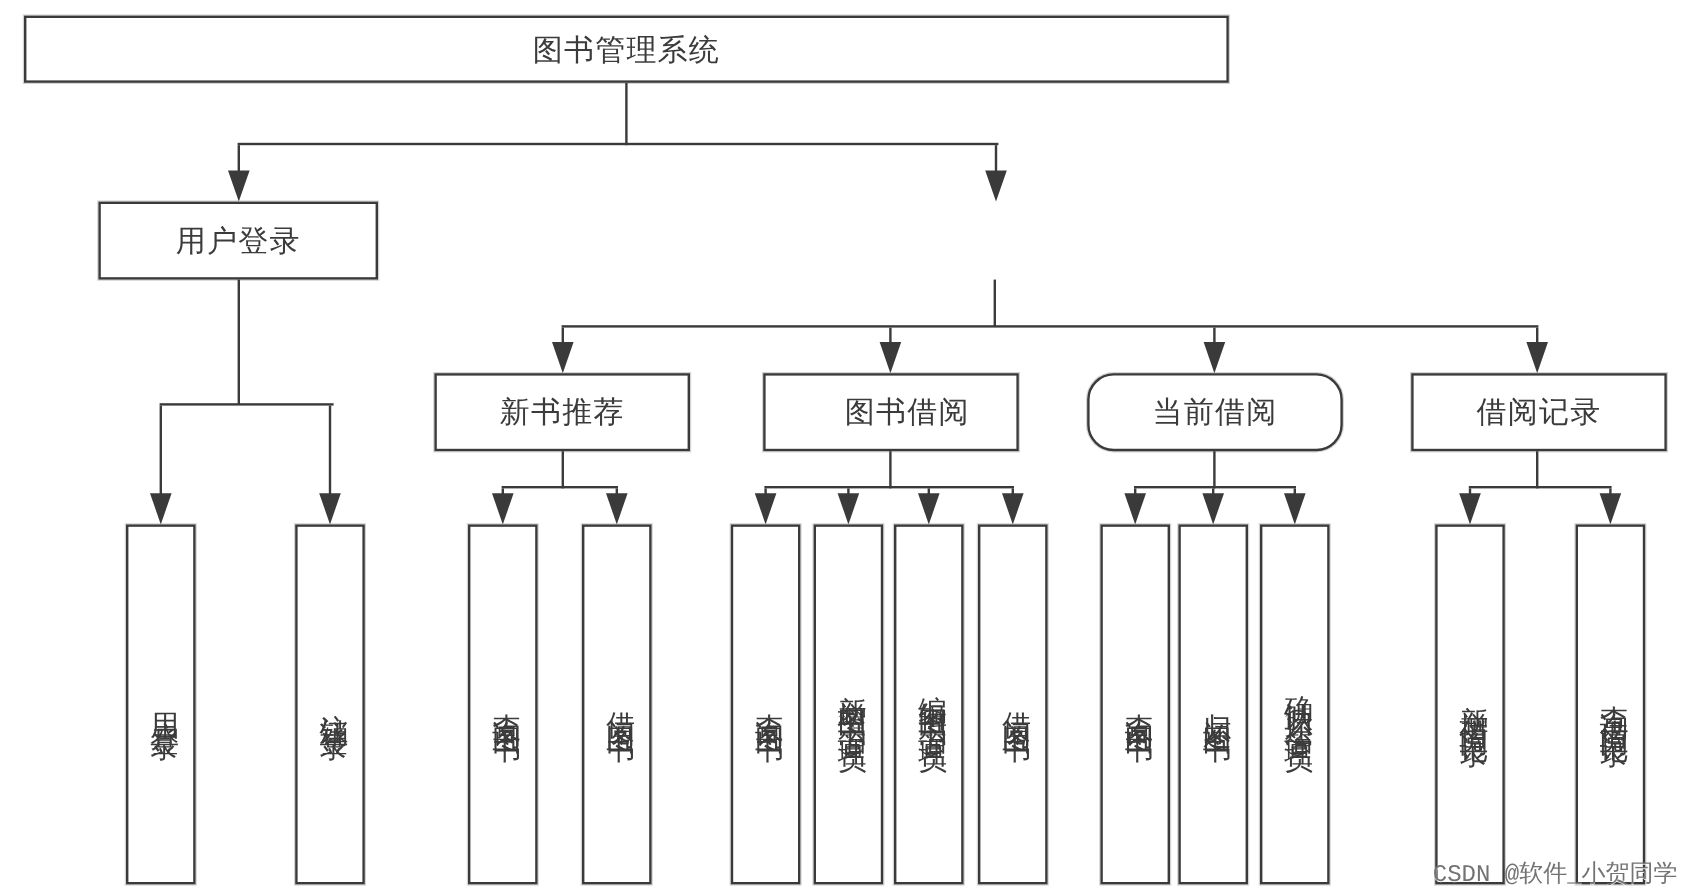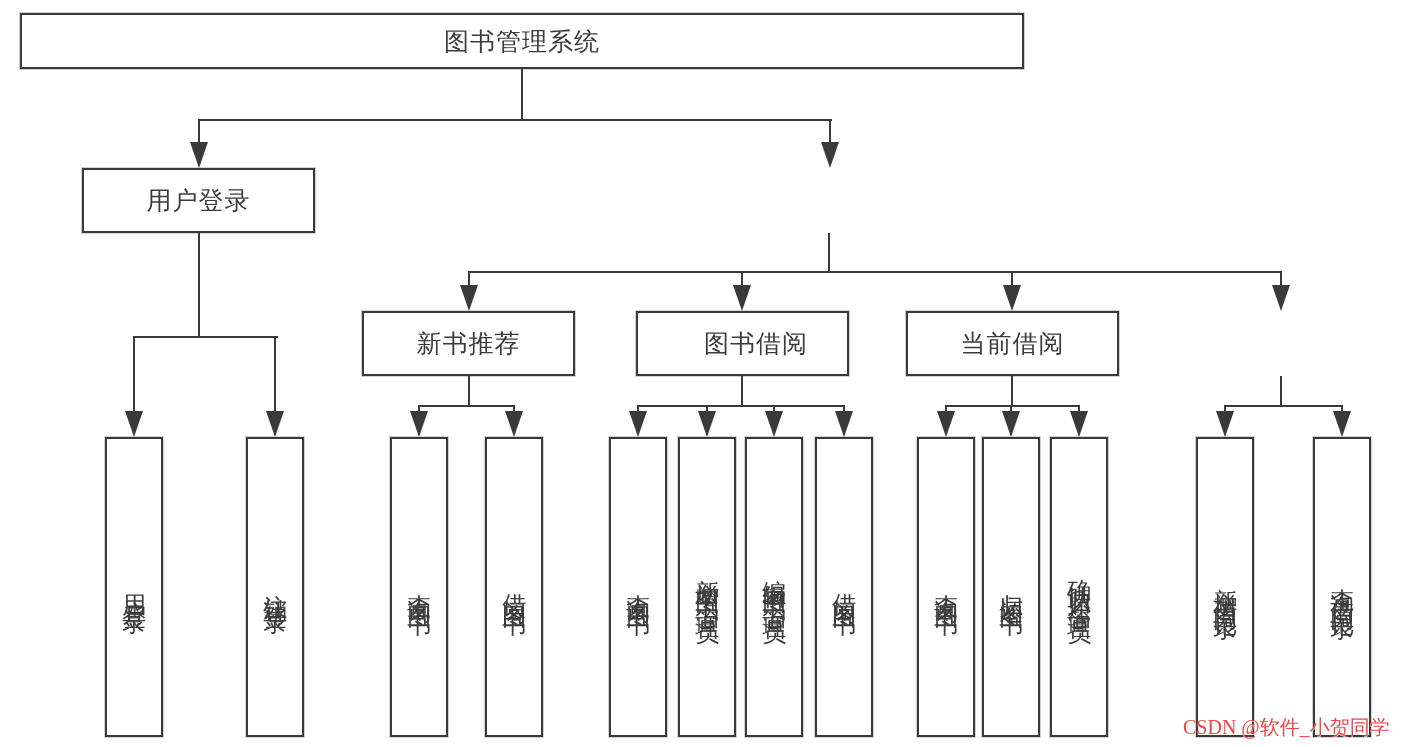--- a/index.html
+++ b/index.html
@@ -1,18 +1,18 @@
 <!DOCTYPE html>
 <html><head>
 <meta charset="utf-8">
 <style>
   html,body{margin:0;padding:0;background:#fff;}
   .canvas{
     position:relative;width:1405px;height:747px;background:#fff;overflow:hidden;
-    font-family:Liberation Serif, serif;
+    font-family:Liberation Mono, monospace;
     color:#3b3b3b;
   }
   .node{
     position:absolute;box-sizing:border-box;background:#fff;
     border:2px solid #3a3a3a;
     box-shadow:0 0 0 1px rgba(130,130,130,.35);
     display:flex;align-items:center;justify-content:center;
   }
   .hlabel{font-size:25px;letter-spacing:1px;white-space:nowrap;}
   .vlabel{
@@ -68,22 +68,25 @@
   <div class="arrow" style="left: 1003px; top: 285px; border-top-color: rgb(58, 58, 58);"></div>
   <div class="vline" style="left: 1280px; top: 273px; width: 2px; height: 14px; background: rgb(58, 58, 58);"></div>
   <div class="arrow" style="left: 1272px; top: 285px; border-top-color: rgb(58, 58, 58);"></div>
 
   <div class="node" style="left: 362px; top: 311px; width: 213px; height: 65px; border-color: rgb(58, 58, 58);">
     <span class="hlabel">新书推荐</span>
   </div>
   <div class="node" style="left: 636px; top: 311px; width: 213px; height: 65px; border-color: rgb(58, 58, 58); padding-left: 27px;">
     <span class="hlabel">图书借阅</span>
   </div>
-  <div class="node" style="left: 906px; top: 311px; width: 213px; height: 65px; border-color: rgb(58, 58, 58);">
+  <div class="node" style="left: 906px; top: 311px; width: 213px; height: 65px; border-color: rgb(58, 58, 58); border-radius: 22px;">
     <span class="hlabel">当前借阅</span>
+  </div>
+  <div class="node" style="left: 1176px; top: 311px; width: 213px; height: 65px; border-color: rgb(58, 58, 58);">
+    <span class="hlabel">借阅记录</span>
   </div>
 
   <div class="vline" style="left: 468px; top: 376px; width: 2px; height: 31px; background: rgb(58, 58, 58);"></div>
   <div class="hline" style="left: 418px; top: 405px; width: 97px; height: 2px; background: rgb(58, 58, 58);"></div>
   <div class="vline" style="left: 418px; top: 407px; width: 2px; height: 8px; background: rgb(58, 58, 58);"></div>
   <div class="arrow" style="left: 410px; top: 411px; border-top-color: rgb(58, 58, 58);"></div>
   <div class="vline" style="left: 513px; top: 407px; width: 2px; height: 8px; background: rgb(58, 58, 58);"></div>
   <div class="arrow" style="left: 505px; top: 411px; border-top-color: rgb(58, 58, 58);"></div>
 
   <div class="vline" style="left: 741px; top: 376px; width: 2px; height: 31px; background: rgb(58, 58, 58);"></div>
@@ -146,15 +149,15 @@
   <div class="node" style="left: 1050px; top: 437px; width: 58px; height: 300px; border-color: rgb(58, 58, 58);">
     <span class="vlabel">确认归还（管理员）</span>
   </div>
   <div class="node" style="left: 1196px; top: 437px; width: 58px; height: 300px; border-color: rgb(58, 58, 58);">
     <span class="vlabel">新增借阅记录</span>
   </div>
   <div class="node" style="left: 1313px; top: 437px; width: 58px; height: 300px; border-color: rgb(58, 58, 58);">
     <span class="vlabel">查询借阅记录</span>
   </div>
 
-  <div class="watermark" style="color: #ef4444;">CSDN @软件_小贺同学</div>
+  <div class="watermark" style="color: #737373; margin-left: 11px;">CSDN @软件_小贺同学</div>
 
 </div>
 
 </body></html>

